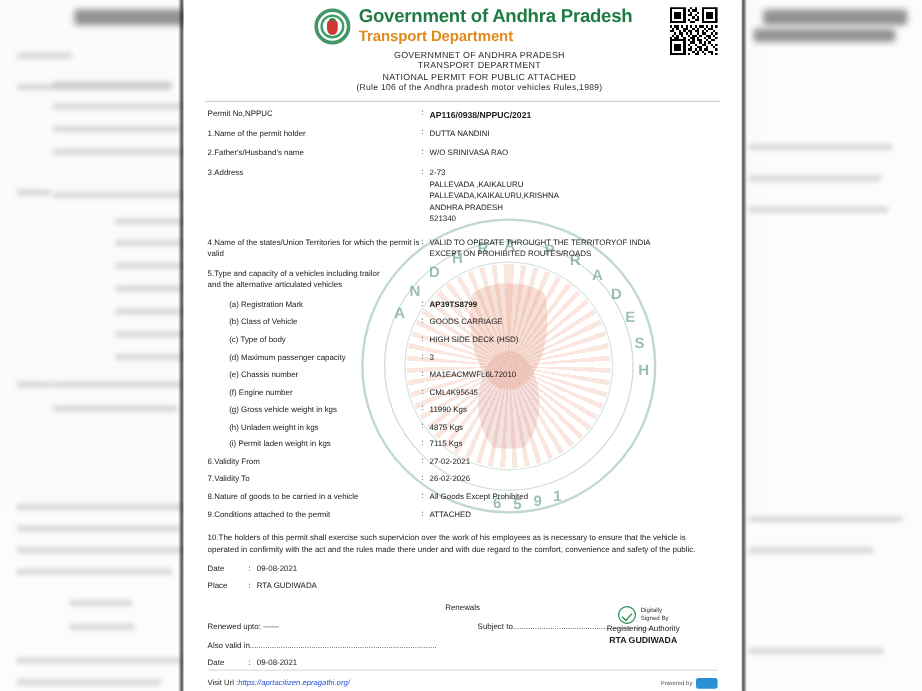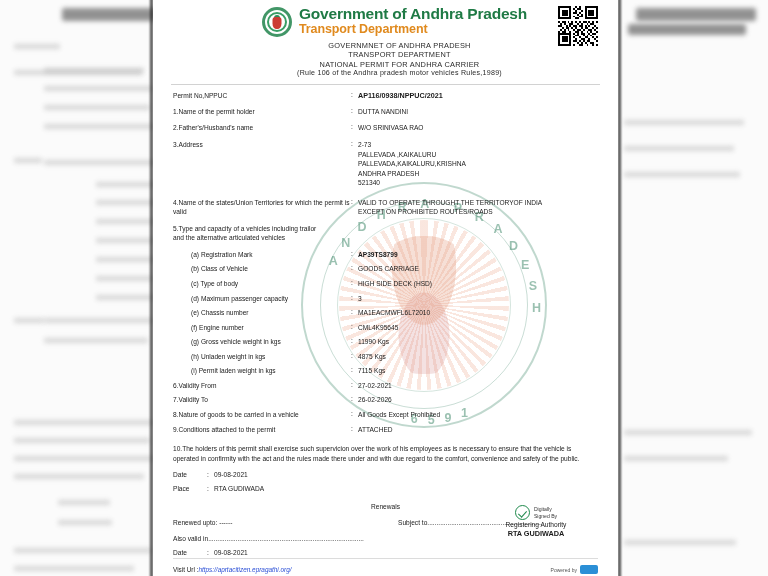--- a/index.html
+++ b/index.html
@@ -135,21 +135,21 @@
   }
 
   
   .letterhead {
     position: relative;
     z-index: 4;
     padding-top: 6px;
   }
   .lh-row {
     display: flex;
-    align-items: center;
+    align-items: flex-end;
     justify-content: center;
     gap: 7px;
     padding-left: 18px;
   }
   .ap-logo {
     width: 30px; height: 30px;
     position: relative;
     flex: none;
     margin-top: 1px;
   }
@@ -542,21 +542,21 @@
           <rect x="11" y="20" width="2" height="1"></rect>
         <rect x="15" y="20" width="1" height="1"></rect>
           <rect x="18" y="20" width="1" height="1"></rect>
         <rect x="20" y="20" width="1" height="1"></rect>
       </g>
     </svg>
 
     <div class="lh-sub">
       <div>GOVERNMNET OF ANDHRA PRADESH</div>
       <div>TRANSPORT DEPARTMENT</div>
-      <div>NATIONAL PERMIT FOR ANDHRA CARRIER</div>
+      <div>NATIONAL PERMIT FOR PUBLIC ATTACHED</div>
       <div class="rule">(Rule 106 of the Andhra pradesh motor vehicles Rules,1989)</div>
     </div>
   </div>
 
   <div class="hr-top"></div>
 
   <div class="doc-body">
 
     <div class="row permit-no-row">
       <div class="lbl">Permit No,NPPUC</div>

